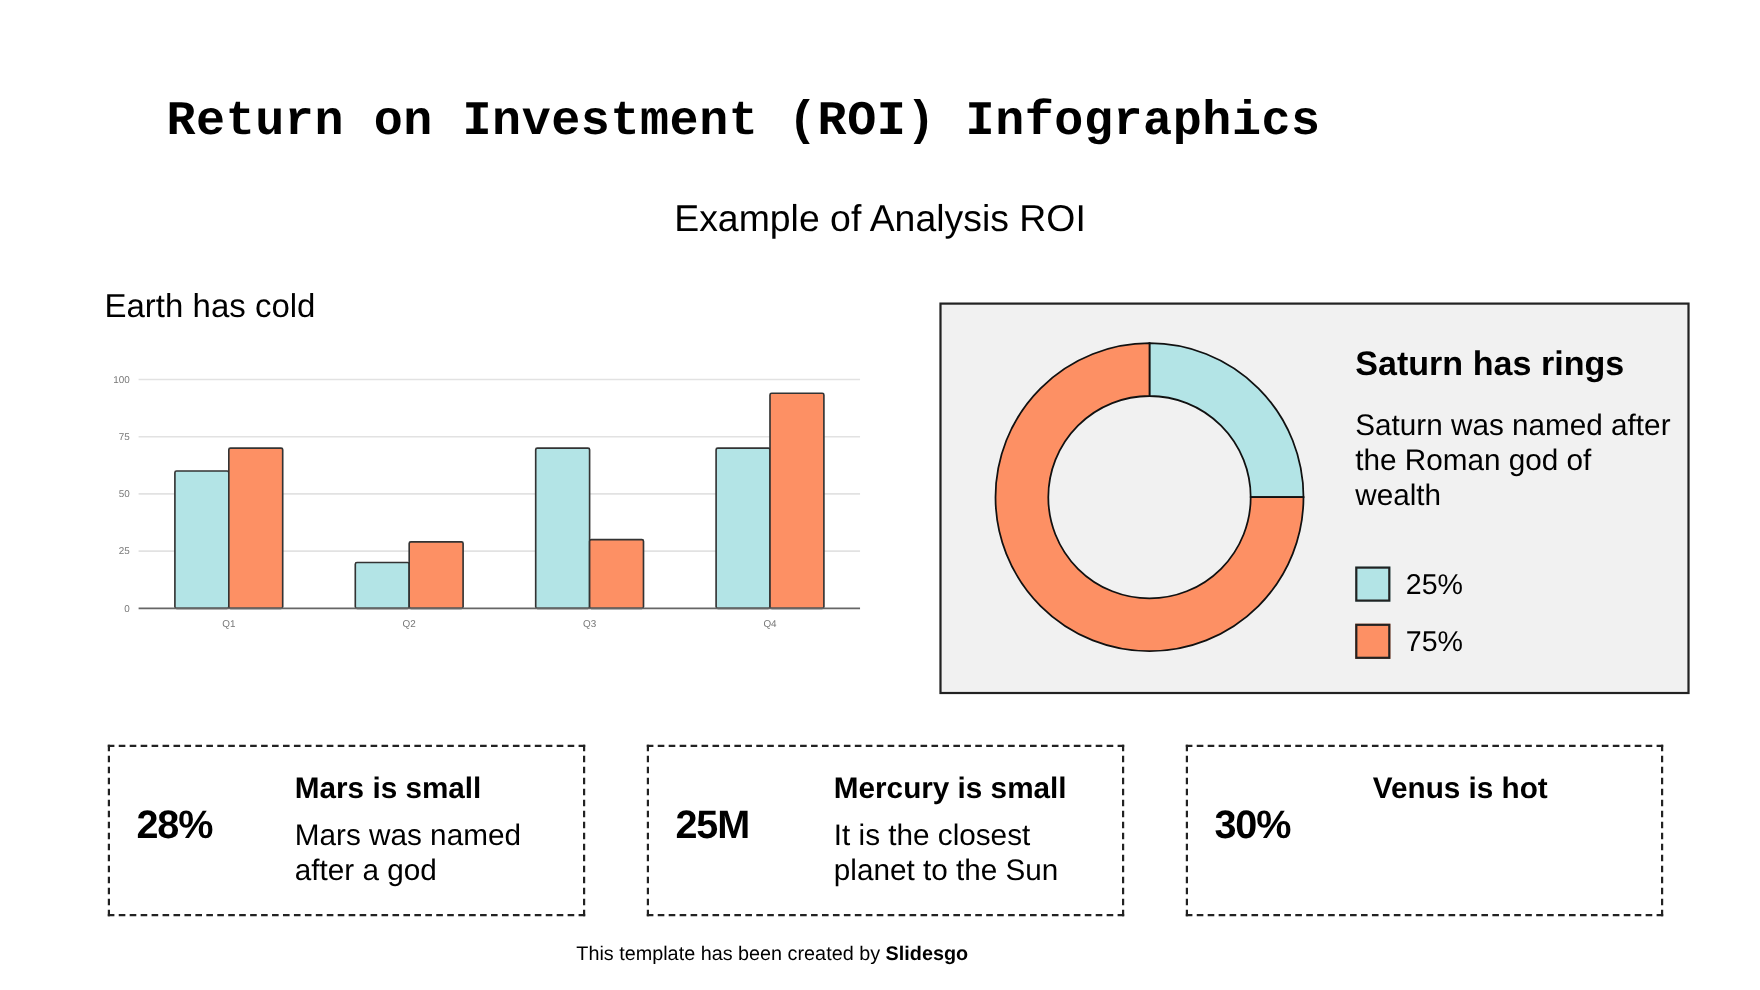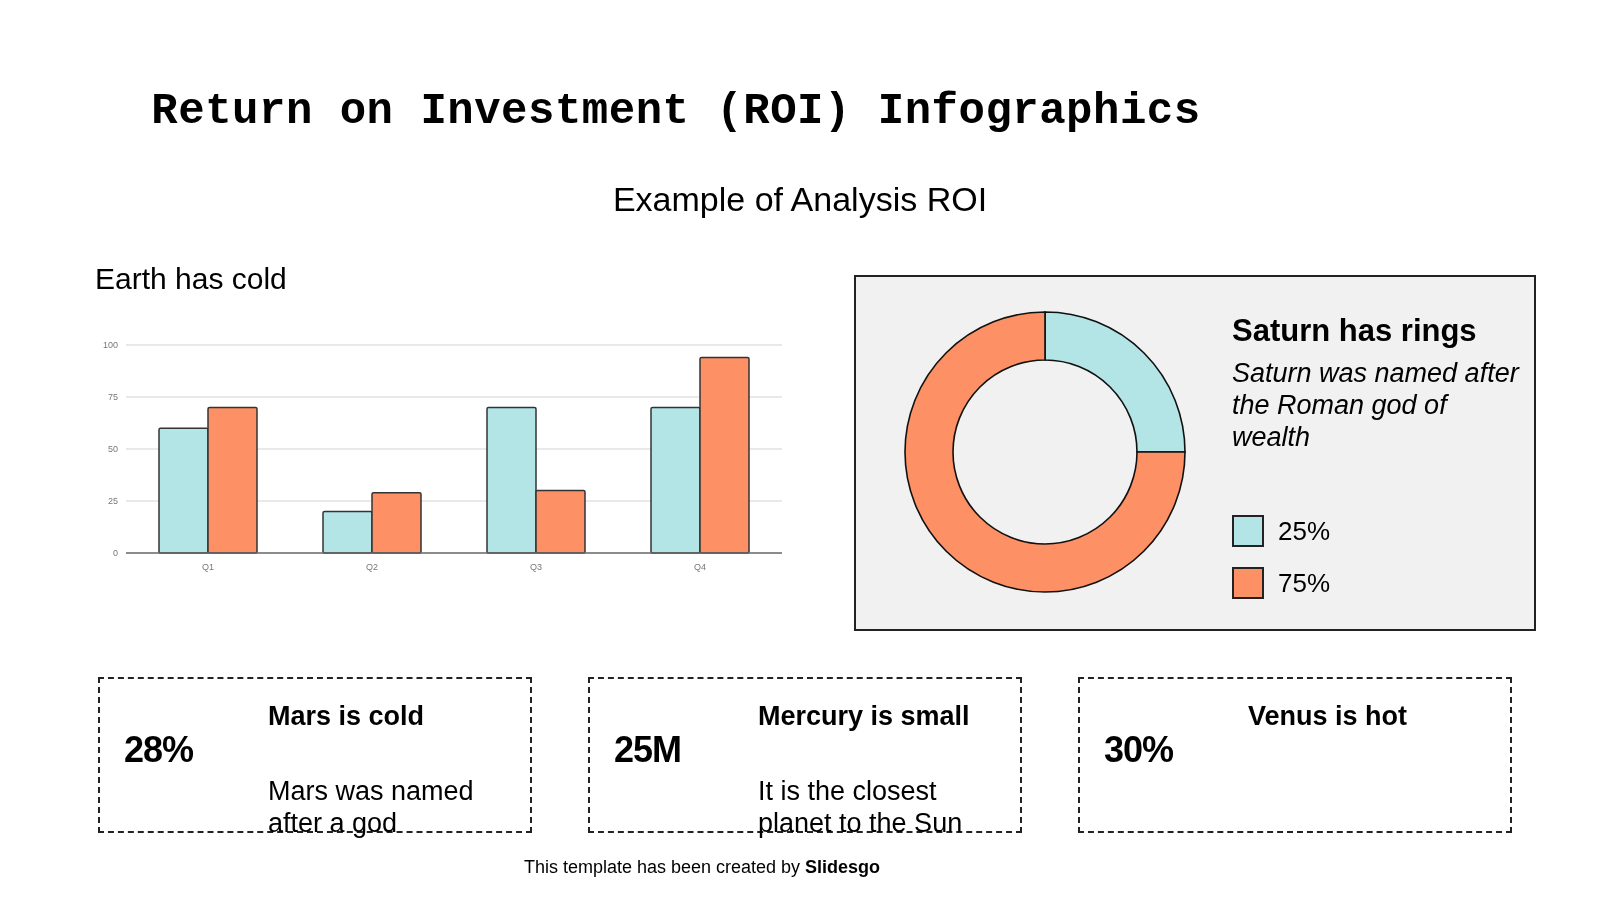--- a/index.html
+++ b/index.html
@@ -4,28 +4,28 @@
 <style>
   html,body{margin:0;padding:0;background:#fff;}
   body{width:1600px;height:900px;position:relative;overflow:hidden;font-family:"Liberation Sans",sans-serif;color:#000;}
   .title{position:absolute;left:0;width:1352px;top:86px;text-align:center;font-size:44px;font-weight:bold;letter-spacing:0.5px;font-family:Liberation Mono, monospace;}
   .subtitle{position:absolute;left:0;width:1600px;top:180px;text-align:center;font-size:34px;font-weight:500;}
   .bar-heading{position:absolute;left:95px;top:262px;font-size:30px;font-weight:500;}
   .bar-chart{position:absolute;left:92px;top:325px;width:690px;height:250px;}
   .donut-panel{position:absolute;left:826px;top:275px;width:682px;height:356px;background:#f1f1f1;border:2px solid #222;box-sizing:border-box;margin-left:28px;}
   .donut-svg{position:absolute;left:44px;top:30px;}
   .donut-title{position:absolute;left:376px;top:36px;font-size:31px;font-weight:bold;}
-  .donut-desc{position:absolute;left:376px;top:80px;width:290px;font-size:27px;line-height:32px;font-style:italic;}
+  .donut-desc{position:absolute;left:376px;top:93px;width:290px;font-size:27px;line-height:32px;}
   .legend{position:absolute;left:376px;top:228px;}
   .legend-item{display:flex;align-items:center;height:52px;font-size:26px;}
   .swatch{width:28px;height:28px;border:2px solid #222;margin-right:14px;}
   .stat{position:absolute;top:677px;width:434px;height:156px;border:2px dashed #222;box-sizing:border-box;}
   .stat-value{position:absolute;left:24px;top:50px;font-size:36px;font-weight:bold;letter-spacing:-1px;}
   .stat-title{position:absolute;left:168px;top:22px;font-size:27px;font-weight:bold;}
-  .stat-desc{position:absolute;left:168px;top:64px;width:250px;font-size:27px;line-height:32px;margin-top:32px;}
+  .stat-desc{position:absolute;left:168px;top:64px;width:250px;font-size:27px;line-height:32px;}
   .footer{position:absolute;left:0;width:1404px;top:857px;text-align:center;font-size:18px;}
   .footer b{font-weight:bold;}
 </style>
 </head>
 <body>
 
 <div class="title">Return on Investment (ROI) Infographics</div>
 <div class="subtitle">Example of Analysis ROI</div>
 
 <div class="bar-heading">Earth has cold</div>
@@ -68,21 +68,21 @@
     </div>
     <div class="legend-item">
       <div class="swatch" style="background:#fd9064"></div>
       <span>75%</span>
     </div>
   </div>
 </div>
 
 <div class="stat" style="left:98px">
   <div class="stat-value">28%</div>
-  <div class="stat-title">Mars is cold</div>
+  <div class="stat-title">Mars is small</div>
   <div class="stat-desc">Mars was named after a god</div>
 </div>
 <div class="stat" style="left:588px">
   <div class="stat-value">25M</div>
   <div class="stat-title">Mercury is small</div>
   <div class="stat-desc">It is the closest planet to the Sun</div>
 </div>
 <div class="stat" style="left:1078px">
   <div class="stat-value">30%</div>
   <div class="stat-title">Venus is hot</div>

